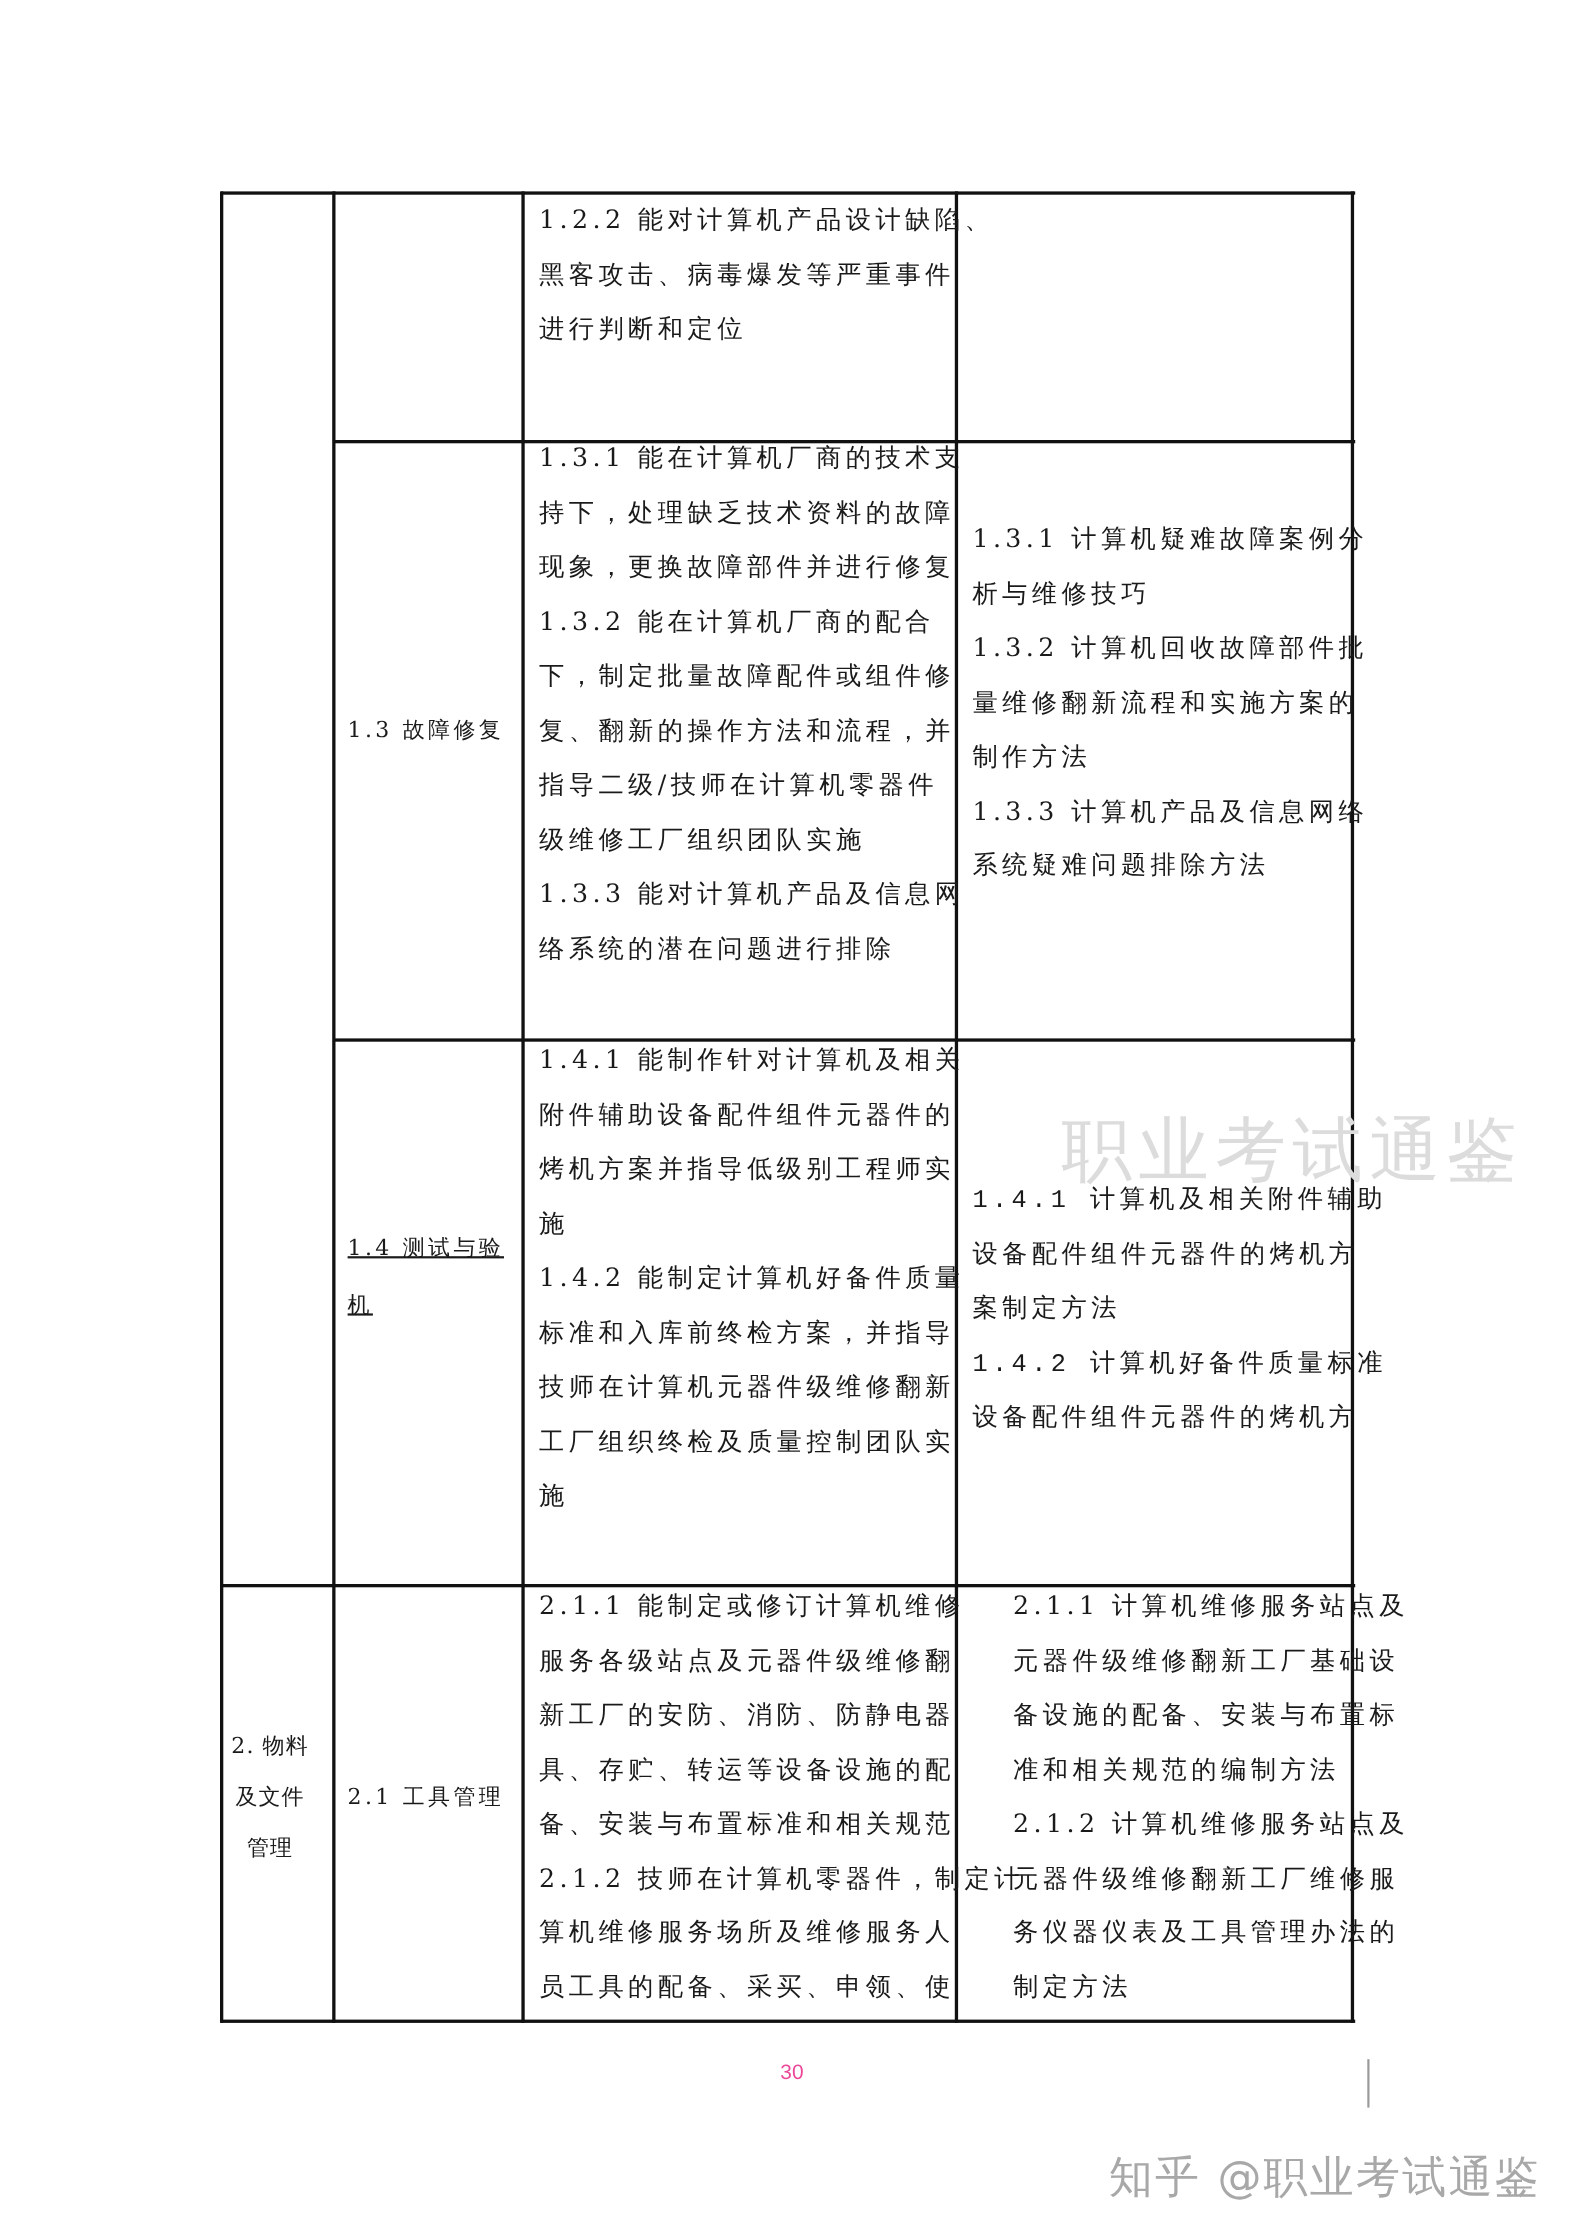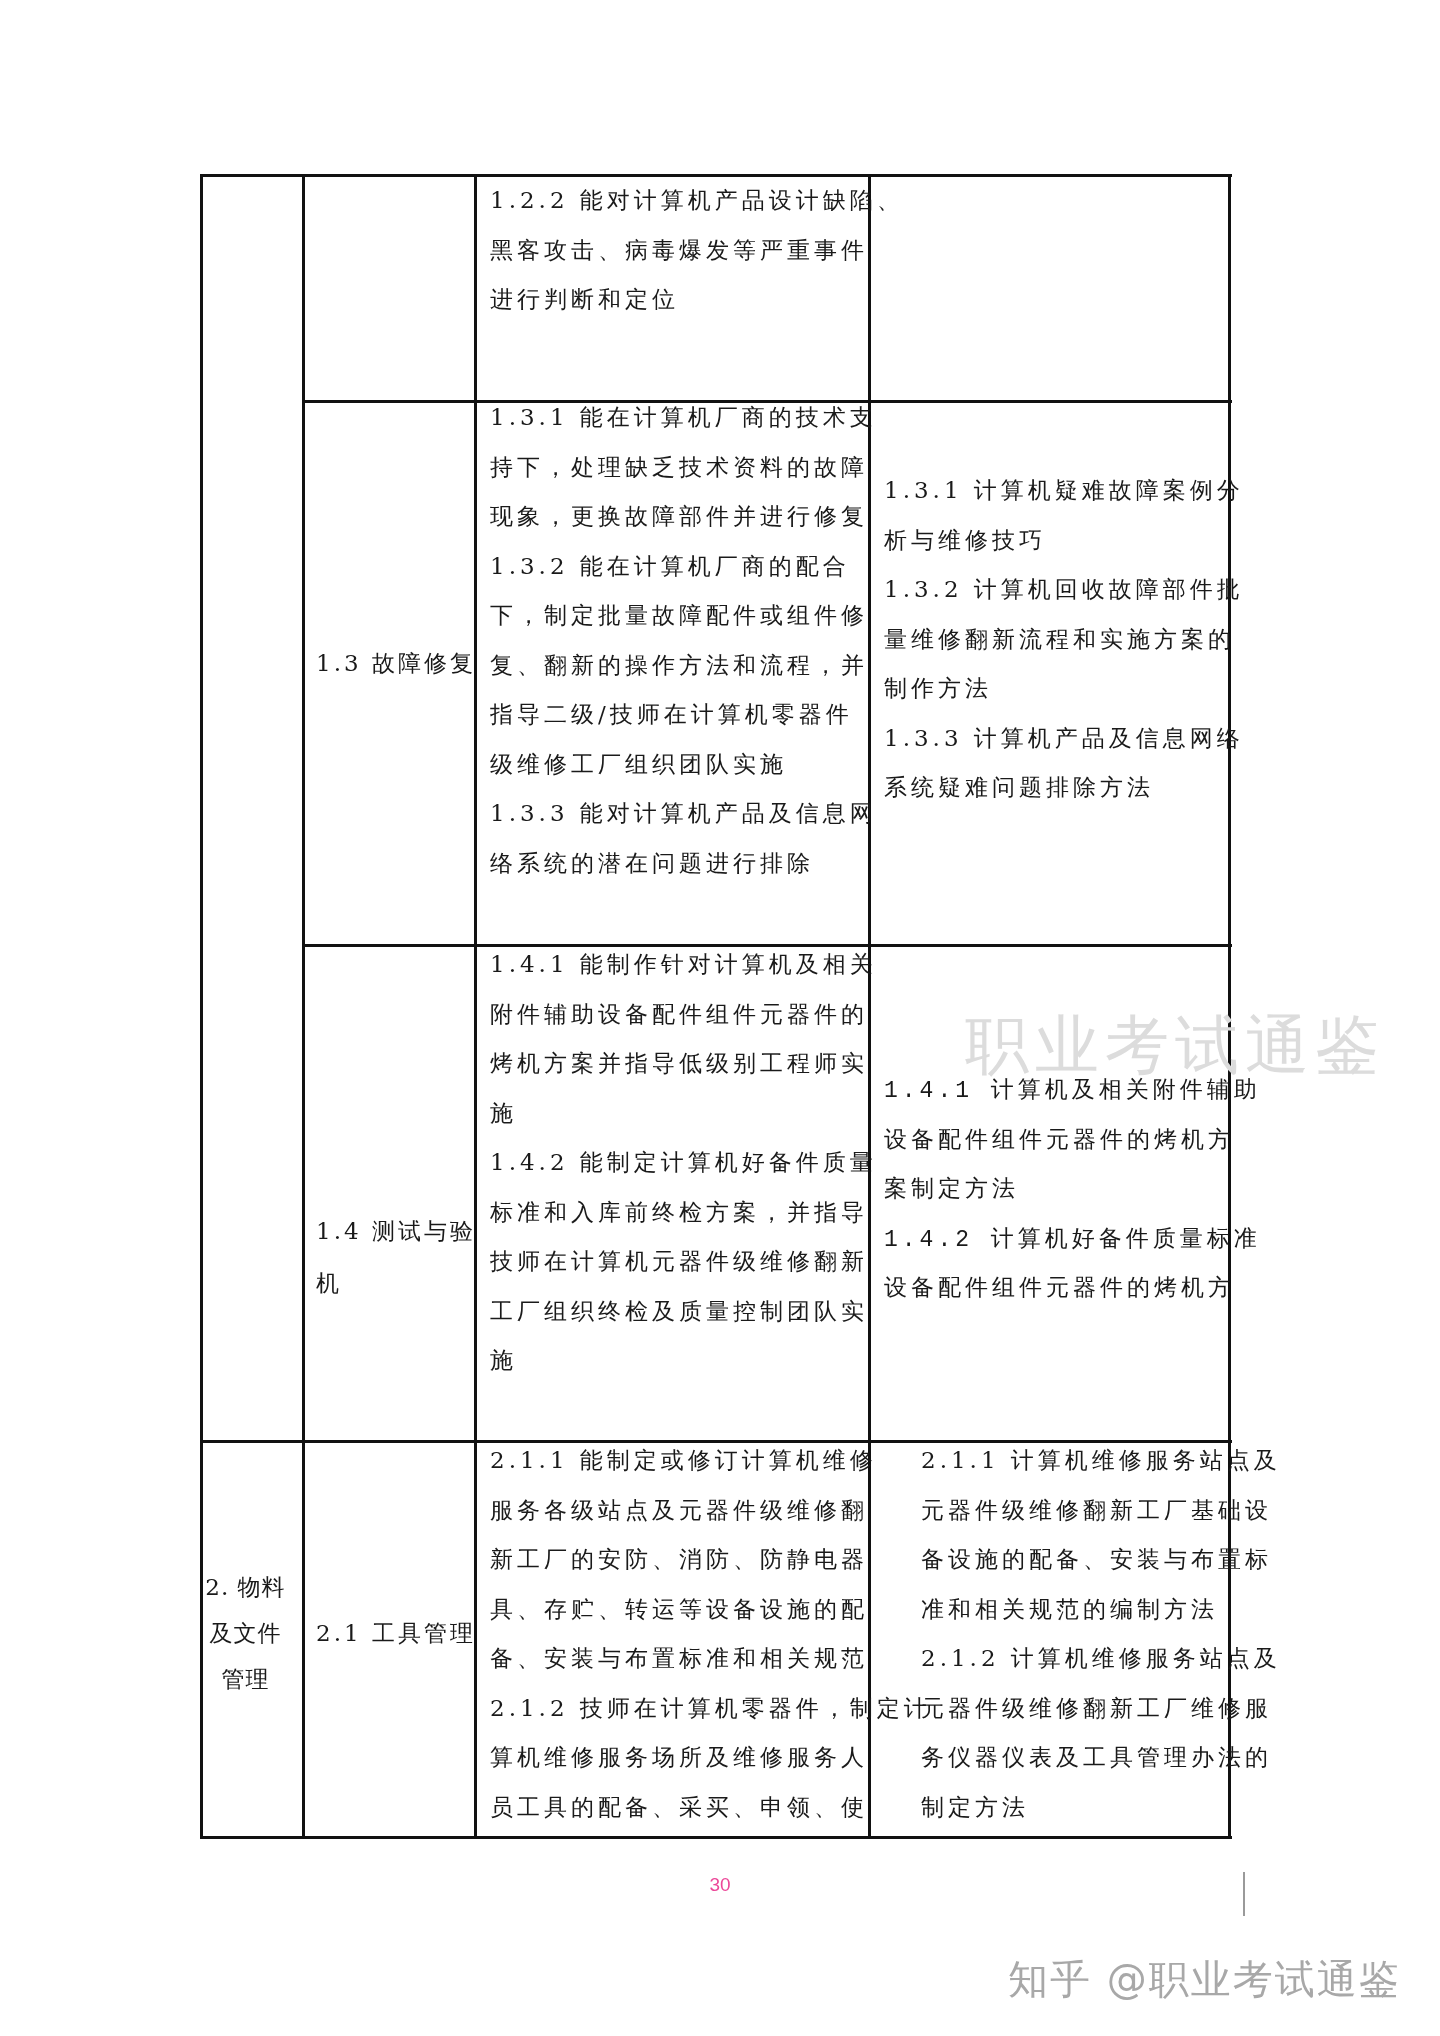--- a/index.html
+++ b/index.html
@@ -3,21 +3,21 @@
 <meta charset="utf-8">
 <style>
   html, body { margin: 0; padding: 0; background: #ffffff; }
   body { width: 1440px; height: 2036px; position: relative; overflow: hidden;
          font-family: "DejaVu Serif", "Liberation Serif", serif; color: #1a1a1a; }
   .hline, .vline { position: absolute; background: #111; }
   .hline { height: 3px; }
   .vline { width: 3px; }
   .cell-text { position: absolute; font-size: 23px; line-height: 49.5px; letter-spacing: 4px; white-space: nowrap; }
   .cell-text .ln { display: block; }
-  .label-text { position: absolute; font-size: 23px; line-height: 46px; letter-spacing: 3px; white-space: nowrap; }
+  .label-text { position: absolute; font-size: 20px; line-height: 46px; letter-spacing: 3px; white-space: nowrap; }
   .label-text .ln { display: block; }
   .center { text-align: center; }
   .page-number { position: absolute; left: 700px; top: 1874px; width: 40px; text-align: center;
                  font-family: "Liberation Sans", "DejaVu Sans", sans-serif; font-size: 19px; color: #ec4899; }
   .footer-rule { position: absolute; left: 1243px; top: 1872px; width: 2px; height: 44px; background: #9a9a9a; }
   .wm-big { position: absolute; left: 965px; top: 1002px; font-family: "DejaVu Sans", sans-serif;
             font-size: 64px; color: #dcdcdc; letter-spacing: 6px; white-space: nowrap; }
   .wm-zhihu { position: absolute; left: 1008px; top: 1952px; font-family: "DejaVu Sans", sans-serif;
               font-size: 40px; color: #a8a8a8; letter-spacing: 2px; white-space: nowrap;
               text-shadow: 1px 1px 0 #fff, -1px -1px 0 #fff; }
@@ -63,21 +63,21 @@
   <div class="cell-text" style="left:884px; top:466px;">
     <span class="ln">1.3.1 计算机疑难故障案例分</span>
     <span class="ln">析与维修技巧</span>
     <span class="ln">1.3.2 计算机回收故障部件批</span>
     <span class="ln">量维修翻新流程和实施方案的</span>
     <span class="ln">制作方法</span>
     <span class="ln">1.3.3 计算机产品及信息网络</span>
     <span class="ln">系统疑难问题排除方法</span>
   </div>
 
-  <div class="label-text" style="left:316px; top:1205px; line-height:52px;">
+  <div class="label-text" style="left:316px; top:1108px; line-height:52px;text-decoration:underline;">
     <span class="ln">1.4 测试与验</span>
     <span class="ln">机</span>
   </div>
   <div class="cell-text" style="left:490px; top:940px;">
     <span class="ln">1.4.1 能制作针对计算机及相关</span>
     <span class="ln">附件辅助设备配件组件元器件的</span>
     <span class="ln">烤机方案并指导低级别工程师实</span>
     <span class="ln">施</span>
     <span class="ln">1.4.2 能制定计算机好备件质量</span>
     <span class="ln">标准和入库前终检方案，并指导</span>

